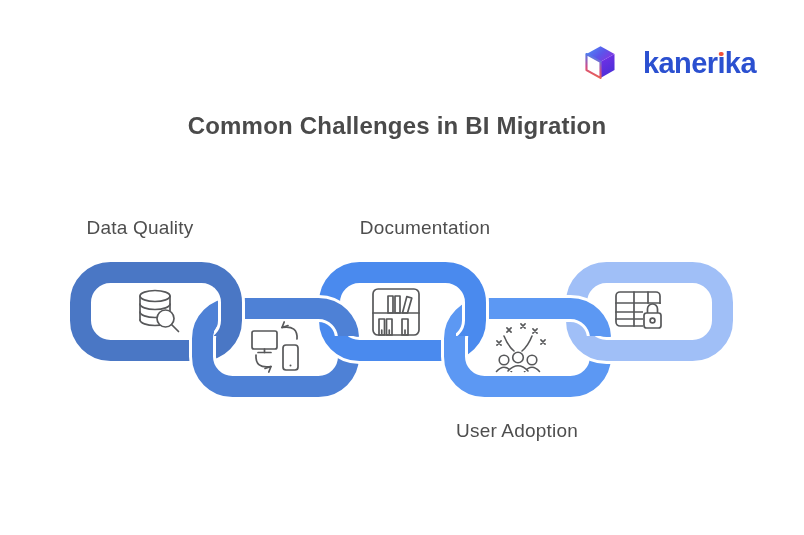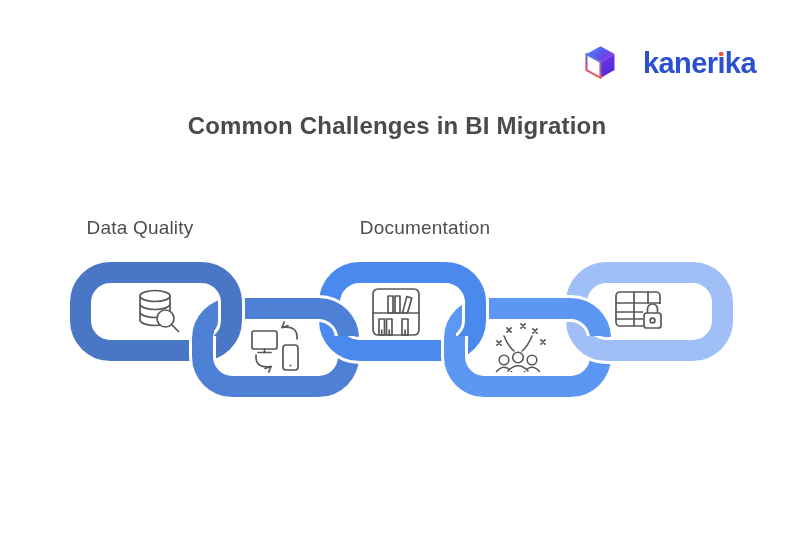--- a/index.html
+++ b/index.html
@@ -184,14 +184,15 @@
       <path d="M8 37 h28"></path>
       <rect x="35" y="22" width="20" height="24" fill="#ffffff" stroke="none"></rect>
       <path d="M39.5 31 V27 a5 5 0 0 1 10 0 v4"></path>
       <rect x="36" y="31" width="17" height="15" rx="2.5" fill="#ffffff"></rect>
       <circle cx="44.5" cy="38.5" r="2.4"></circle>
     </svg>
   </div>
 
   <div class="link-label" style="left:140px;top:217px;text-align:center;">Data Quality</div>
   <div class="link-label" style="left:380px;top:217px;margin-left:45px;">Documentation</div>
+  <div class="link-label" style="left:517px;top:420px;">User Adoption</div>
 
 </div>
 
 </body></html>

